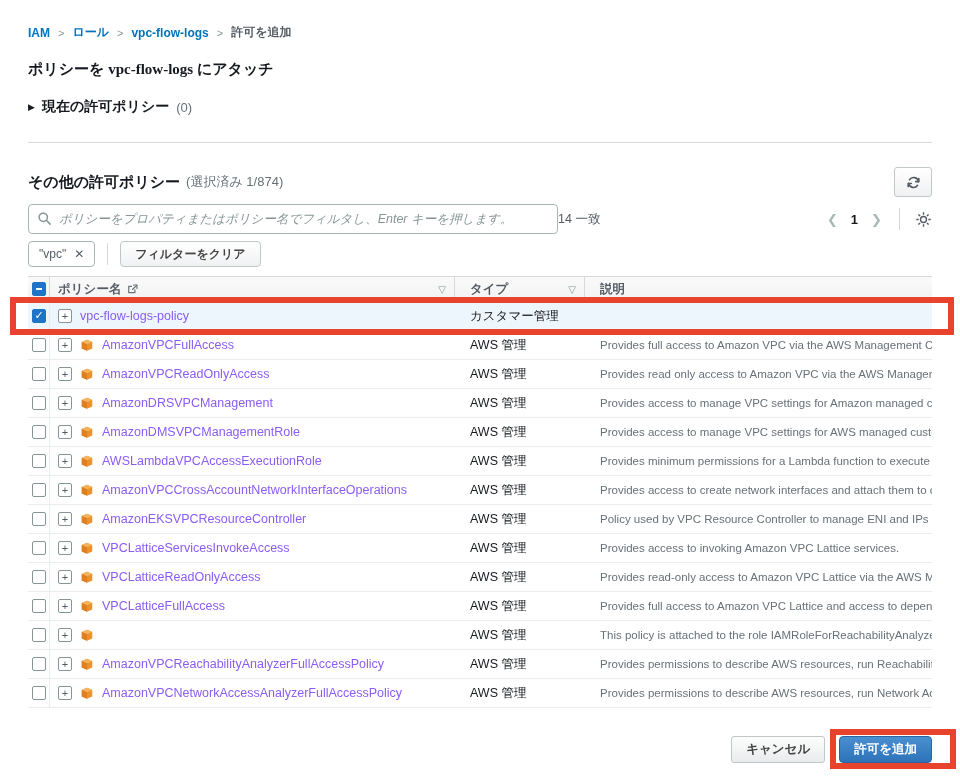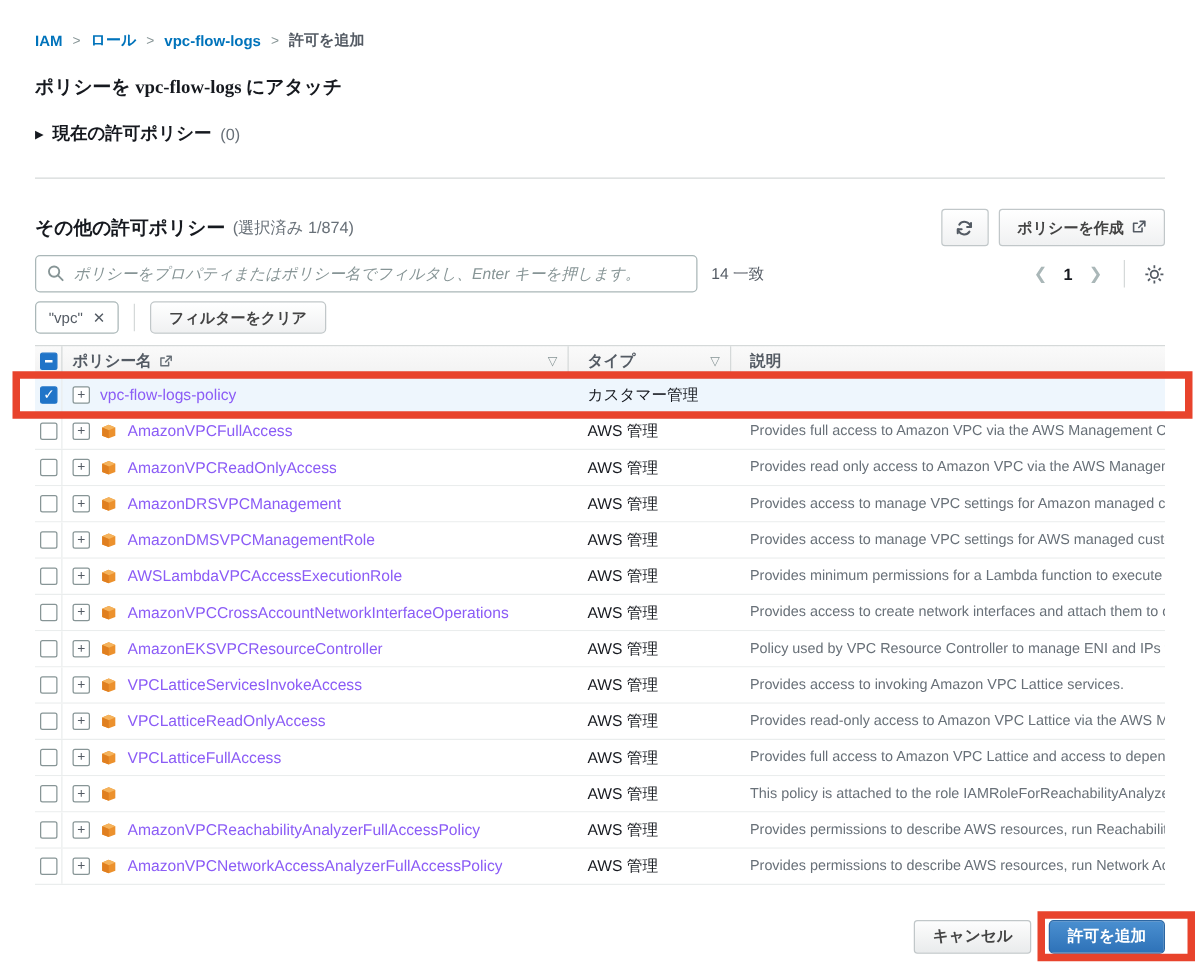--- a/index.html
+++ b/index.html
@@ -47,21 +47,21 @@
   
   .search-row { margin-top: 7px; display: flex; align-items: center; }
   .search-box { position: relative; width: 530px; }
   .search-box input {
     width: 100%; height: 30px; border: 1px solid #aab7b8; border-radius: 4px;
     padding: 0 10px 0 30px; font-size: 12.5px; color: #0c4a6e; background: #fff; outline: none;
     font-family: "Liberation Sans", "DejaVu Sans", sans-serif;
   }
   .search-box input::placeholder { color: #879596; font-style: italic; }
   .search-glyph { position: absolute; left: 9px; top: 7px; }
-  .match-count { font-size: 12.5px; color: #545b64; margin-left: 11px; }
+  .match-count { font-size: 12.5px; color: #545b64; }
   .pagination { margin-left: auto; display: flex; align-items: center; gap: 13px; font-size: 13px; }
   .pg-chevron { color: #aab7b8; font-size: 13px; cursor: pointer; }
   .pg-num { font-weight: 700; color: #16191f; cursor: pointer; }
   .pg-divider { width: 1px; height: 22px; background: #d5d9d9; margin: 0 2px 0 4px; }
   .gear-btn { background: none; border: none; cursor: pointer; display: flex; align-items: center; }
 
   .filter-row { margin-top: 7px; display: flex; align-items: center; }
   .filter-tag {
     display: inline-flex; align-items: center; gap: 8px; height: 26px; padding: 0 10px;
     border: 1px solid #aab7b8; border-radius: 4px; background: #fff; font-size: 12px; color: #545b64;
@@ -139,30 +139,20 @@
     <span class="section-title">その他の許可ポリシー</span>
     <span class="section-count">(選択済み 1/874)</span>
     <div class="section-actions">
       <button class="btn icon-only">
         <span>
           <svg width="15" height="15" viewBox="0 0 24 24" fill="none" stroke="#545b64" stroke-width="2.6" stroke-linecap="round" stroke-linejoin="round">
             <path d="M20.5 5.5v5h-5"></path>
               <path d="M3.5 18.5v-5h5"></path>
             <path d="M20 10.5a8 8 0 0 0-14.5-3"></path>
               <path d="M4 13.5a8 8 0 0 0 14.5 3"></path>
-          </svg>
-        </span>
-      </button>
-      <button class="btn">
-        <span>ポリシーを作成</span>
-        <span>
-          <svg width="12" height="12" viewBox="0 0 16 16" fill="none" stroke="#545b64" stroke-width="1.7" stroke-linecap="round" stroke-linejoin="round">
-            <path d="M6.5 3.5h-4v9h9v-4"></path>
-              <path d="M9.5 1.5h5v5"></path>
-              <path d="M14 2L8 8"></path>
           </svg>
         </span>
       </button>
     </div>
   </div>
 
   <div class="search-row">
     <div class="search-box">
       <span class="search-glyph">
         <svg width="15" height="15" viewBox="0 0 16 16" fill="none" stroke="#879596" stroke-width="1.6" stroke-linecap="round">

